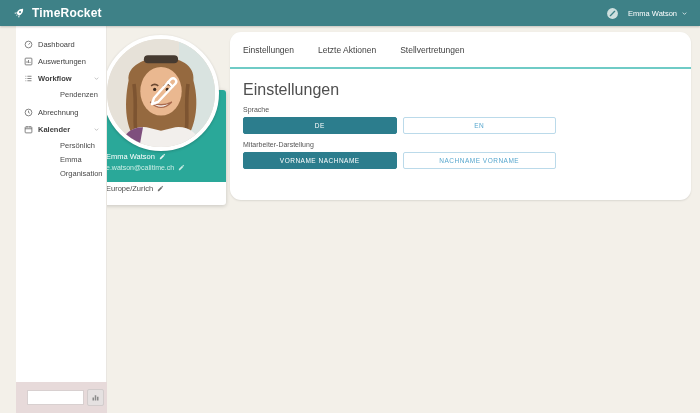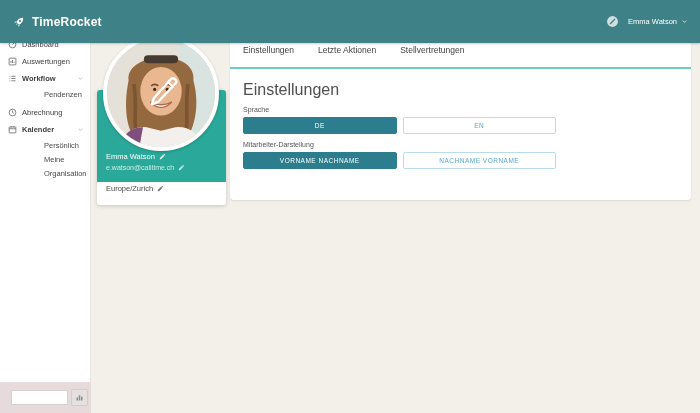--- a/index.html
+++ b/index.html
@@ -1,31 +1,31 @@
 <!DOCTYPE html>
 <html><head>
 <meta charset="utf-8">
 <style>
   * { margin:0; padding:0; box-sizing:border-box; }
   html,body { width:700px; height:413px; }
   body { font-family:"Liberation Sans", sans-serif; background:#f3f0e9; overflow:hidden; position:relative; }
 
   
-  .header { position:absolute; top:0; left:0; width:700px; height:43px; background:#3E8187;
+  .header { position:absolute; top:0; left:0; width:700px; height:26px; background:#3E8187;
             display:flex; align-items:center; padding:0 12px; z-index:40;
             box-shadow:0 1px 2px rgba(0,0,0,.2); }
   .brand { display:flex; align-items:center; gap:6px; }
   .brand-title { color:#fff; font-weight:bold; font-size:12px; letter-spacing:.2px; }
   .header-right { margin-left:auto; display:flex; align-items:center; gap:9px; }
   .header-circle { width:13px; height:13px; display:flex; }
   .user-menu { display:flex; align-items:center; gap:4px; cursor:pointer; }
   .user-name { color:#fff; font-size:7.5px; }
 
   
-  .sidebar { position:absolute; top:26px; left:0; width:91px; height:387px; background:#fff;
+  .sidebar { position:absolute; top:26px; left:16px; width:91px; height:387px; background:#fff;
              border-right:1px solid #e9e6e1; z-index:30; }
   .nav { padding-top:10px; }
   .nav-item { display:flex; align-items:center; gap:5px; padding:4px 6px 4px 8px;
               font-size:7.5px; color:#3f3f3f; cursor:pointer; }
   .nav-item.bold { font-weight:bold;justify-content:flex-end; }
   .nav-icon { width:9px; height:9px; flex:0 0 9px; display:flex; }
   .nav-icon svg { width:9px; height:9px; stroke:#5f5f5f; fill:none; stroke-width:2; }
   .nav-chevron { margin-left:auto; width:7px; height:7px; display:flex; }
   .nav-chevron svg { width:7px; height:7px; stroke:#9a9a9a; fill:none; stroke-width:2; }
   .sub-item { padding:2.5px 6px 2.5px 22px; font-size:7.5px; color:#4a4a4a; cursor:pointer;margin-left:22px; }
@@ -51,21 +51,21 @@
   .profile-row { position:absolute; left:9px; display:flex; align-items:center; gap:4px; z-index:14; }
   .profile-name { top:62px; color:#fff; font-size:7.5px; }
   .profile-email { top:74px; color:#cdeee6; font-size:7px; }
   .mini-pencil { width:7px; height:7px; display:flex; cursor:pointer; }
   .mini-pencil svg { width:7px; height:7px; }
   .profile-footer { position:absolute; left:0; bottom:0; width:129px; height:33px; display:flex;
                     align-items:center; gap:4px; padding-left:9px; font-size:7.5px; color:#4a4a4a; }
 
   
   .content-card { position:absolute; left:230px; top:32px; width:461px; height:168px; background:#fff;
-                  border-radius:4px; box-shadow:0 1px 2px rgba(0,0,0,.10); }
+                  border-radius:11px; box-shadow:0 1px 2px rgba(0,0,0,.10); }
   .tabbar { display:flex; gap:24px; padding:0 13px; height:37px; align-items:center;
             border-bottom:2px solid #6FCBC6; }
   .tab { font-size:8.5px; color:#3f3f3f; cursor:pointer; }
   .card-body { padding:10px 13px; }
   .heading { font-size:16px; font-weight:400; color:#4f4f4f; margin:2px 0 7px; }
   .field-label { font-size:7px; color:#555; margin:0 0 4px; }
   .btn-row { display:flex; gap:6px; width:313px; margin-bottom:7px; }
   .btn { flex:1; height:17px; font-size:6.5px; letter-spacing:.5px; display:flex; align-items:center;
          justify-content:center; border-radius:2px; cursor:pointer; }
   .btn-filled { background:#2C7D8D; color:#fff; border:1px solid #2C7D8D; }
@@ -158,21 +158,21 @@
           </svg>
       </span>
       <span>Kalender</span>
       <span class="nav-chevron">
         <svg viewBox="0 0 24 24">
             <path d="M6 9l6 6 6-6"></path>
           </svg>
       </span>
     </div>
     <div class="sub-item">Persönlich</div>
-    <div class="sub-item">Meine</div>
+    <div class="sub-item">Emma</div>
     <div class="sub-item">Organisation</div>
   </div>
 
   <div class="search-widget">
     <input class="search-input" value="" style="">
     <span class="search-button">
       <svg width="9" height="9" viewBox="0 0 24 24">
         <g fill="#8a8a8a">
             <rect x="4" y="12" width="4" height="8"></rect>
             <rect x="10" y="6" width="4" height="14"></rect>

